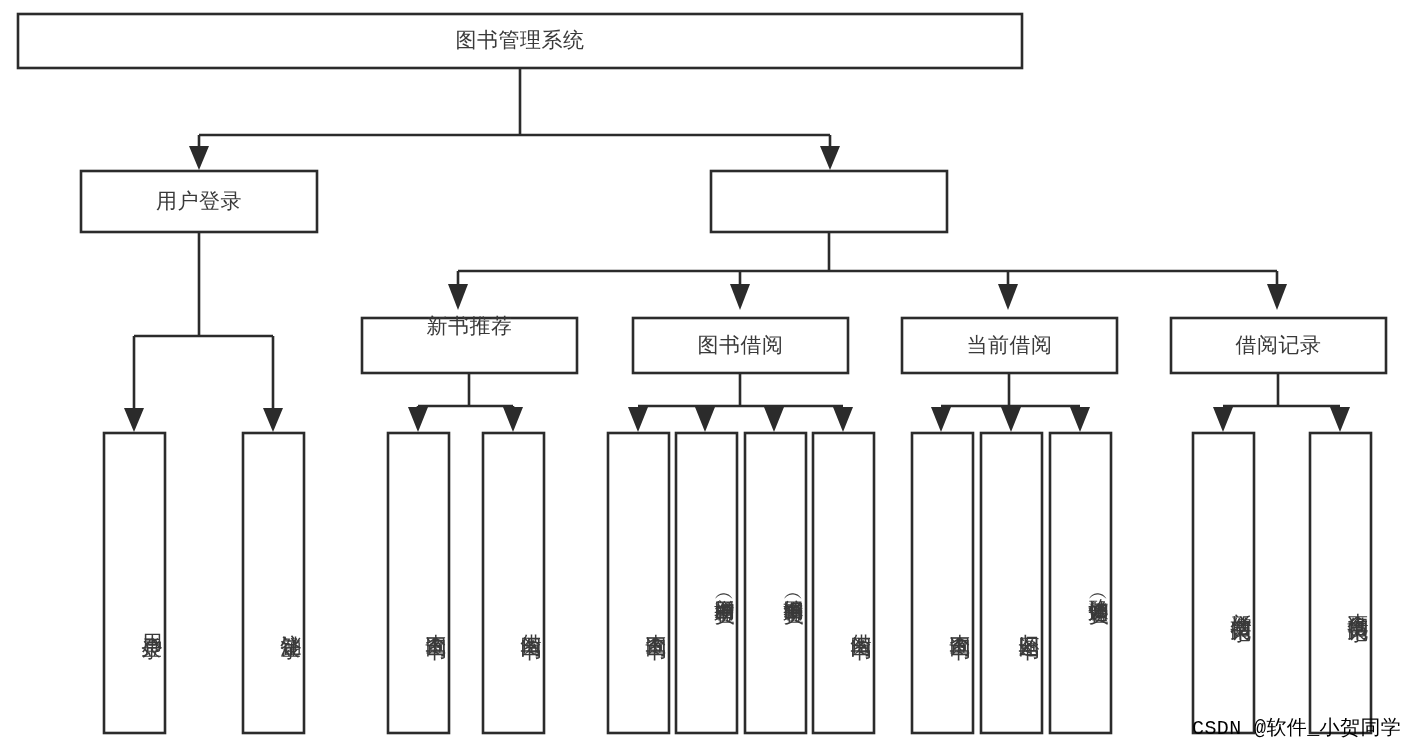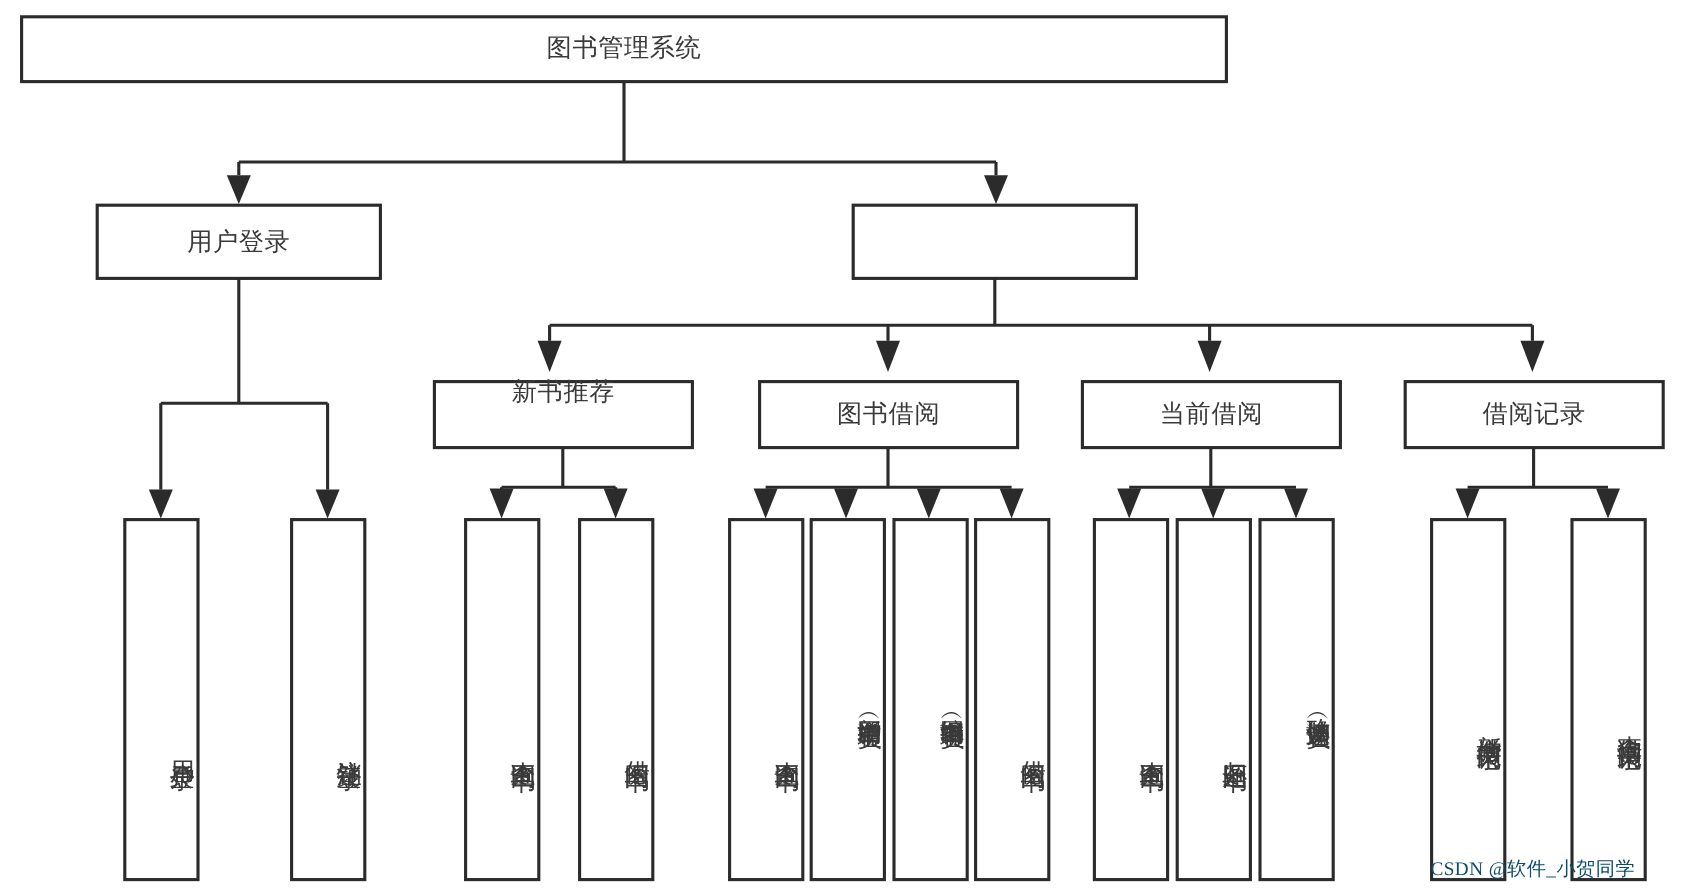--- a/index.html
+++ b/index.html
@@ -65,23 +65,23 @@
     justify-content: center;
     padding-top: 8px;
     box-sizing: border-box;
   }
   .node-label.vertical.tall-text {
     font-size: 20px;
     letter-spacing: 1px;
   }
   .watermark {
     position: absolute;
-    color: #0c4a6e;
-    font-size: 16px;
-    font-family: Liberation Serif, serif;
+    color: #000000;
+    font-size: 20px;
+    font-family: Liberation Mono, monospace;
     white-space: nowrap;
     letter-spacing: 0.4px;
   }
 </style>
 </head>
 <body>
 
 <div id="canvas">
 
   <svg class="diagram" viewBox="0 0 1405 747">

